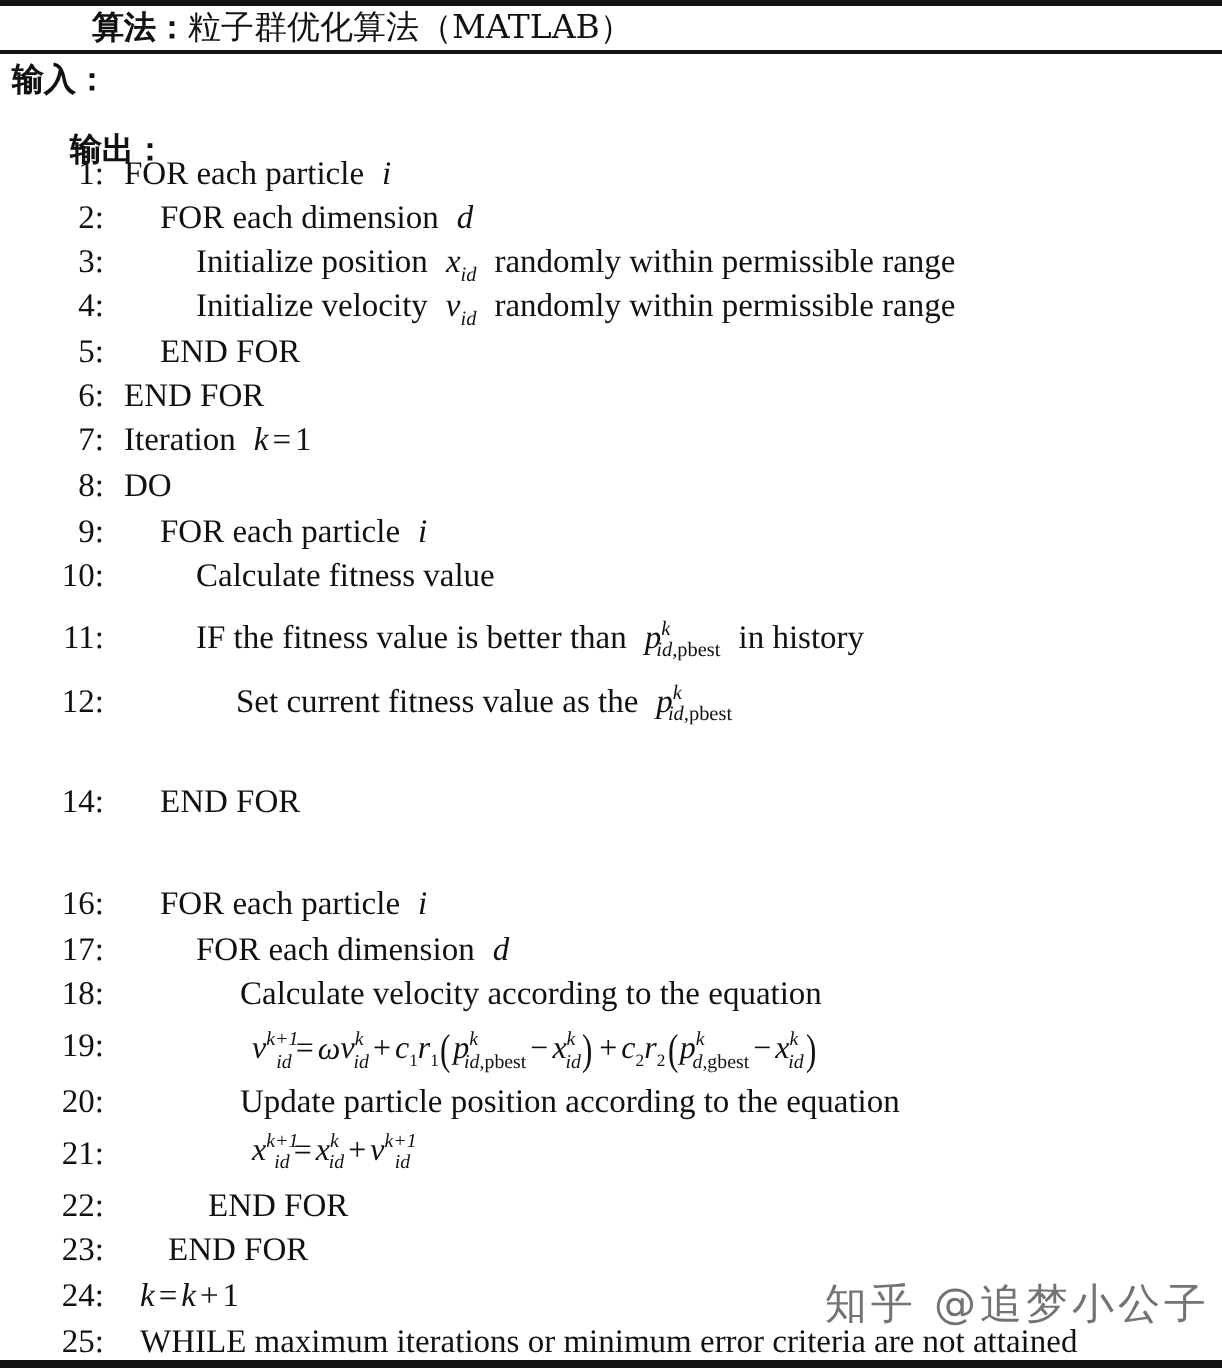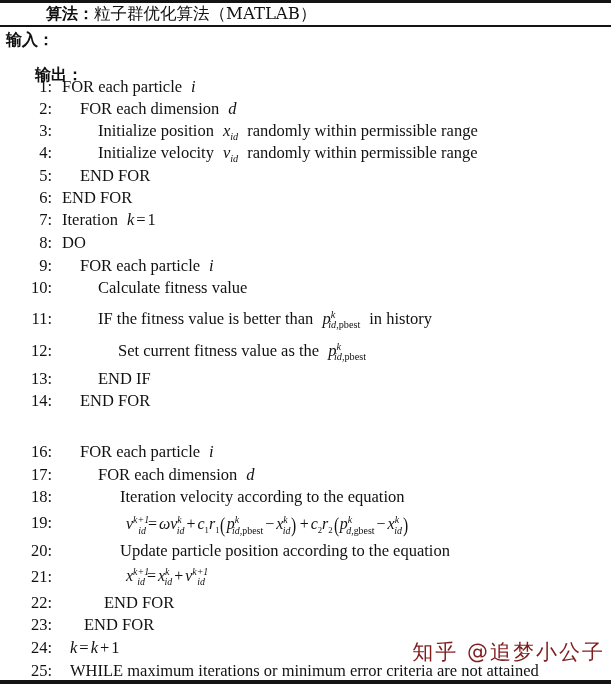--- a/index.html
+++ b/index.html
@@ -107,21 +107,21 @@
 
   .eqline { font-size: 16px; }
 
   
   #watermark {
     position: absolute;
     right: 6px;
     bottom: 18px;
     font-family: "DejaVu Sans", sans-serif;
     font-size: 21px;
-    color: #7f1d1d;
+    color: #737373;
     letter-spacing: 2px;
     white-space: nowrap;
     pointer-events: none;
     user-select: none;
   }
 </style>
 </head>
 <body>
 
 <div id="algo-box">
@@ -193,44 +193,40 @@
   <div class="line" style="top:309px">
     <span class="num">11:</span>
     <span class="body-txt" style="left:98px"><span>IF the fitness value is better than</span><span class="spw"></span><span class="math"><span>p</span><sup>k</sup><sub style="margin-left:-7px"><span>id</span><span class="mathup">,pbest</span></sub></span><span class="spw"></span><span>in history</span></span>
   </div>
 
   <div class="line" style="top:341px">
     <span class="num">12:</span>
     <span class="body-txt" style="left:118px"><span>Set current fitness value as the</span><span class="spw"></span><span class="math"><span>p</span><sup>k</sup><sub style="margin-left:-7px"><span>id</span><span class="mathup">,pbest</span></sub></span></span>
   </div>
 
-  <div class="line" style="top:369px">
-    <span class="num">13:</span>
-    <span class="body-txt" style="left:98px">END IF</span>
-  </div>
 
   <div class="line" style="top:391px">
     <span class="num">14:</span>
     <span class="body-txt" style="left:80px">END FOR</span>
   </div>
 
 
   <div class="line" style="top:442px">
     <span class="num">16:</span>
     <span class="body-txt" style="left:80px"><span>FOR each particle</span><span class="spw"></span><span class="math">i</span></span>
   </div>
 
   <div class="line" style="top:465px">
     <span class="num">17:</span>
     <span class="body-txt" style="left:98px"><span>FOR each dimension</span><span class="spw"></span><span class="math">d</span></span>
   </div>
 
   <div class="line" style="top:487px">
     <span class="num">18:</span>
-    <span class="body-txt" style="left:120px">Iteration velocity according to the equation</span>
+    <span class="body-txt" style="left:120px">Calculate velocity according to the equation</span>
   </div>
 
   <div class="line" style="top:513px">
     <span class="num">19:</span>
     <span class="body-txt eqline math" style="left:126px"><span><span>v</span><sup>k+1</sup><sub style="margin-left:-11px">id</sub></span><span class="op">=</span><span>ω</span><span><span>v</span><sup>k</sup><sub style="margin-left:-5px">id</sub></span><span class="op">+</span><span><span>c</span><sub class="up">1</sub></span><span><span>r</span><sub class="up">1</sub></span><span class="paren">(</span><span><span>p</span><sup>k</sup><sub style="margin-left:-7px"><span>id</span><span class="mathup">,pbest</span></sub></span><span class="op">−</span><span><span>x</span><sup>k</sup><sub style="margin-left:-5px">id</sub></span><span class="paren">)</span><span class="op">+</span><span><span>c</span><sub class="up">2</sub></span><span><span>r</span><sub class="up">2</sub></span><span class="paren">(</span><span><span>p</span><sup>k</sup><sub style="margin-left:-6px"><span>d</span><span class="mathup">,gbest</span></sub></span><span class="op">−</span><span><span>x</span><sup>k</sup><sub style="margin-left:-5px">id</sub></span><span class="paren">)</span></span>
   </div>
 
   <div class="line" style="top:541px">
     <span class="num">20:</span>
     <span class="body-txt" style="left:120px">Update particle position according to the equation</span>

